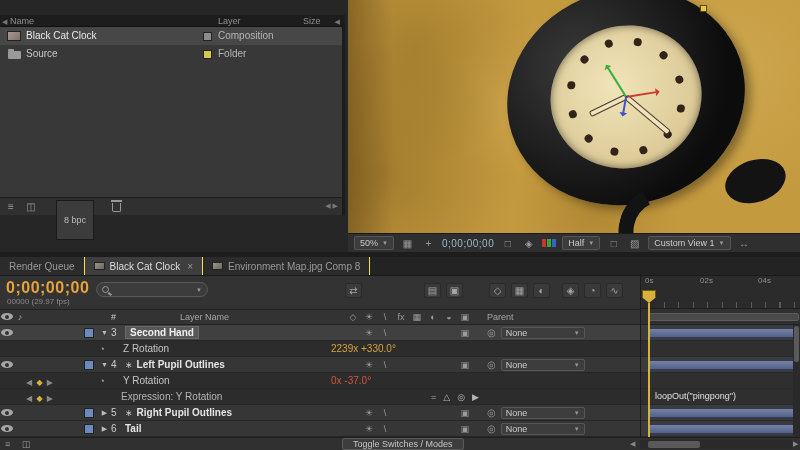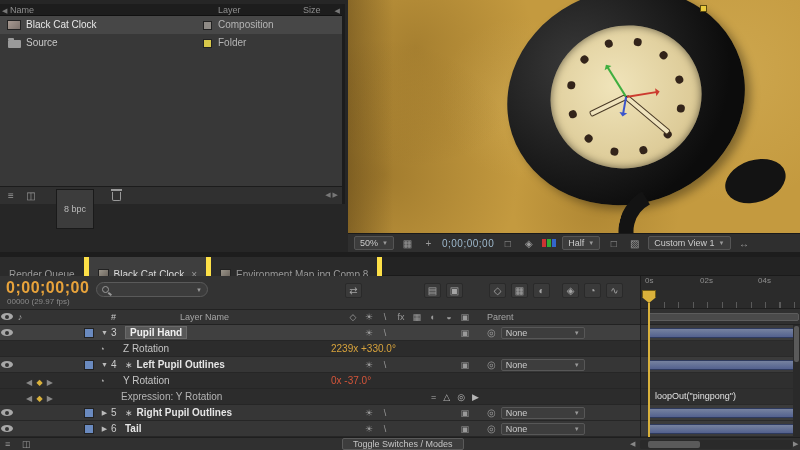--- a/index.html
+++ b/index.html
@@ -1,21 +1,21 @@
 <!DOCTYPE html>
 <html><head>
 <meta charset="utf-8">
 <style>
   * { margin:0; padding:0; box-sizing:border-box; }
   html,body { background:#1a1a1a; }
   body { font-family:"Liberation Sans", sans-serif; }
   .app { position:relative; width:800px; height:450px; background:#262626; overflow:hidden; color:#bbb; font-size:10px; }
 
   
-  .project-panel { position:absolute; left:0; top:4px; width:345px; height:200px; background:#383838; border-right:3px solid #1c1c1c; }
+  .project-panel { position:absolute; left:0; top:15px; width:345px; height:200px; background:#383838; border-right:3px solid #1c1c1c; }
   .pp-header { position:relative; height:12px; background:#1d1d1d; border-bottom:1px solid #111; color:#8f8f8f; font-size:9px; line-height:12px; }
   .pp-header .ph-name { position:absolute; left:10px; }
   .pp-header .ph-type { position:absolute; left:218px; }
   .pp-header .ph-size { position:absolute; left:303px; }
   .pp-header .ph-arrow { position:absolute; font-size:7px; color:#777; top:1px; }
   .pp-row { position:relative; height:18px; line-height:18px; color:#c8c8c8; }
   .pp-row.sel { background:#474747; color:#e8e8e8; }
   .pp-thumb { position:absolute; left:7px; top:4px; width:14px; height:10px; background:linear-gradient(135deg,#a89a92,#7d726c); border:1px solid #222; }
   .pp-folder { position:absolute; left:8px; top:6px; width:13px; height:8px; background:#9a9a9a; border-radius:1px; }
   .pp-folder::before { content:""; position:absolute; left:0; top:-2px; width:6px; height:2px; background:#9a9a9a; border-radius:1px 1px 0 0; }
@@ -65,21 +65,21 @@
   .vt-ico { color:#9a9a9a; font-size:10px; width:15px; text-align:center; }
   .vt-tc { color:#9db8cc; font-size:10px; letter-spacing:.5px; }
   .rgb-ico { display:inline-flex; gap:1px; } .rgb-ico i { width:4px; height:8px; display:block; }
 
   
   .panel-gap { position:absolute; left:0; top:252px; width:800px; height:5px; background:#1d1d1d; }
 
   
   .timeline-panel { position:absolute; left:0; top:257px; width:800px; height:193px; background:#333; }
   .tab-bar { position:absolute; left:0; top:0; width:800px; height:19px; background:#232323; border-bottom:1px solid #1a1a1a; display:flex; }
-  .tab { display:flex; align-items:flex-start; gap:5px; padding:12px 9px; font-size:10px; color:#999; background:#2b2b2b; border-right:5px solid #fde047; }
+  .tab { display:flex; align-items:center; gap:5px; padding:0 9px; font-size:10px; color:#999; background:#2b2b2b; border-right:1px solid #fde047; }
   .tab.active { background:#3e3e3e; color:#ddd; }
   .tab-ico { width:11px; height:8px; background:linear-gradient(135deg,#9a9489,#6e675f); border:1px solid #222; display:inline-block; }
   .tab-close { color:#999; font-size:10px; margin-left:2px; }
 
   .tl-toolbar { position:absolute; left:0; top:19px; width:640px; height:33px; background:#333; }
   .big-tc { position:absolute; left:6px; top:3px; color:#e8a33b; font-size:16px; font-weight:bold; letter-spacing:.5px; }
   .fps-info { position:absolute; left:7px; top:21px; color:#8a8a8a; font-size:8px; }
   .searchbox { position:absolute; left:96px; top:6px; width:112px; height:15px; background:#3c3c3c; border:1px solid #5a5a5a; border-radius:8px; display:flex; align-items:center; padding:0 5px; gap:4px; }
   .mag { position:relative; width:7px; height:7px; border:1.5px solid #999; border-radius:50%; }
   .mag::after { content:""; position:absolute; left:5px; top:6px; width:4px; height:1.5px; background:#999; transform:rotate(40deg); }
@@ -297,21 +297,21 @@
       <div class="r layer sel">
         <span class="cav"><span class="i-eye"></span></span>
         <span class="ca2"></span>
         <span class="ckeys"></span>
         <span class="clab">
             <i class="sw-blue"></i>
           </span>
         <span class="carr">▼</span>
         <span class="cnum">3</span>
         <span class="cname">
-            <span class="chip">Pupil Hand</span>
+            <span class="chip">Second Hand</span>
           </span>
         <span class="csw">
             <i></i>
             <i>☀</i>
             <i>\</i>
             <i></i>
             <i></i>
             <i></i>
             <i></i>
             <i>▣</i>

